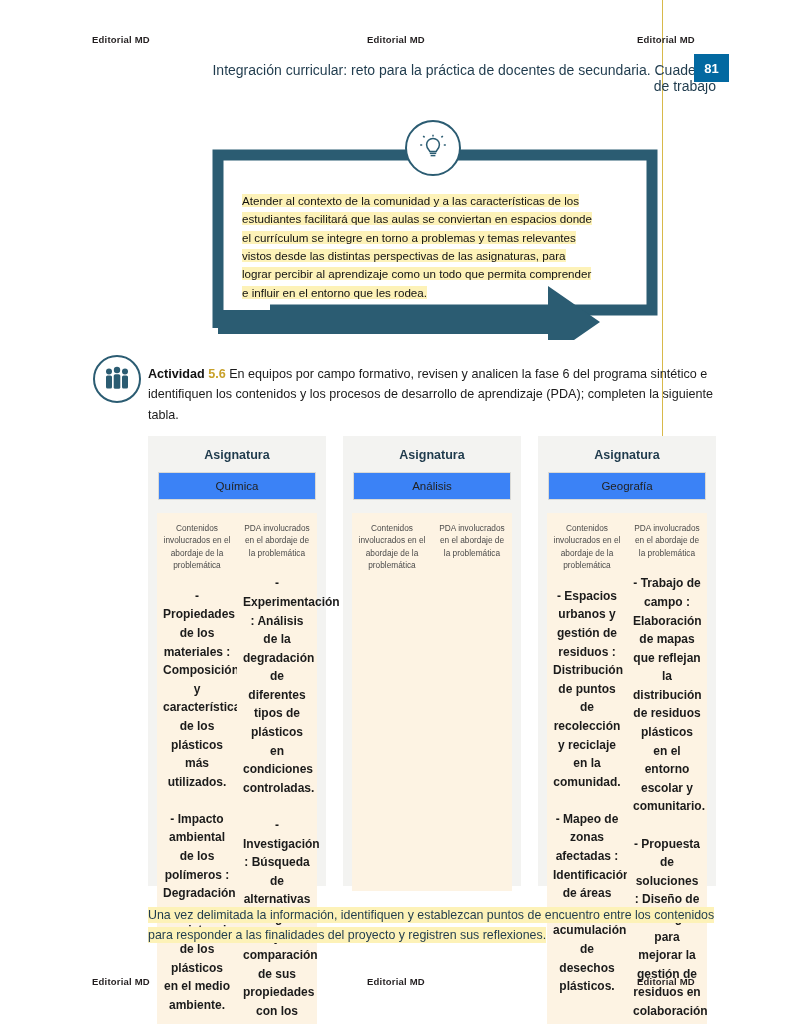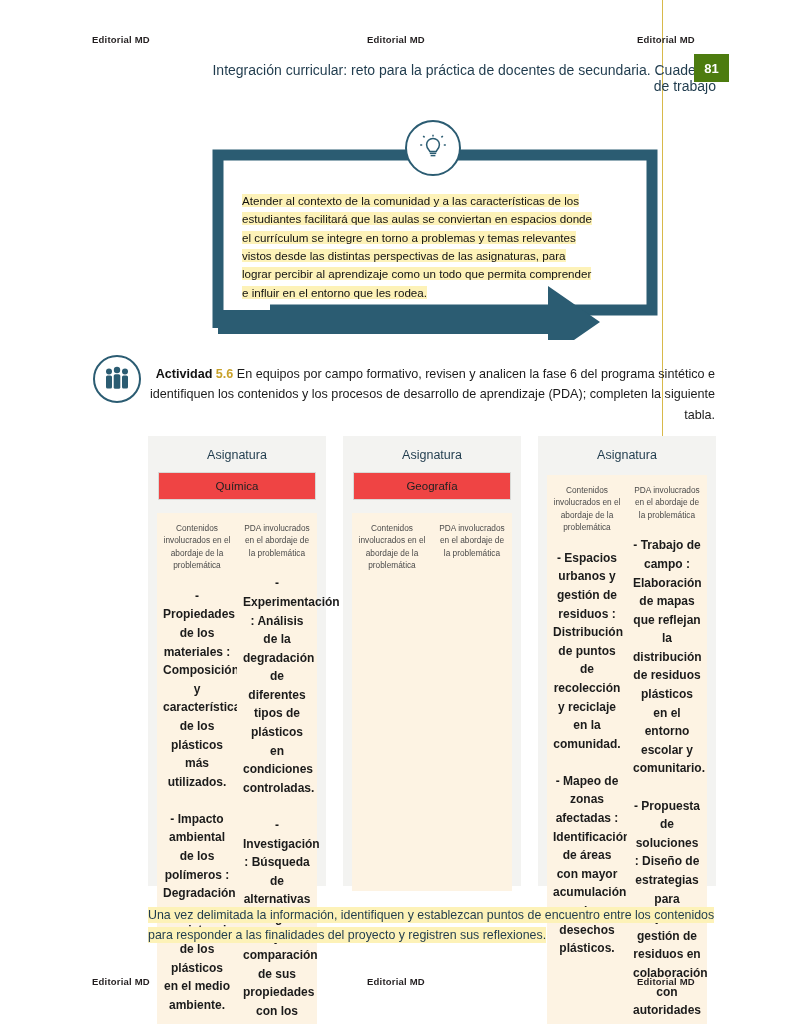--- a/index.html
+++ b/index.html
@@ -54,21 +54,21 @@
     font-size: 14px;
     color: #1f3b4d;
     font-weight: 500;
   }
   .folio-box {
     position: absolute;
     right: 0px;
     top: 54px;
     width: 35px;
     height: 28px;
-    background: #4d7c0f;
+    background: #0369a1;
     color: #ffffff;
     font-size: 13px;
     font-weight: bold;
     display: flex;
     align-items: center;
     justify-content: center;
   }
   
   .side-text {
     position: absolute;
@@ -136,21 +136,20 @@
     background: #fff;
   }
   .act-text {
     position: absolute;
     left: 148px;
     top: 364px;
     width: 567px;
     font-size: 12.6px;
     line-height: 1.62;
     color: #1b1b1b;
-    text-align: right;
   }
   .act-text b { color: #111; }
   .act-num { color: #c8a12a; font-weight: bold; }
 
   
   .table-area {
     position: absolute;
     left: 148px;
     top: 436px;
     width: 568px;
@@ -163,27 +162,27 @@
     height: 450px;
     background: #f3f3f1;
   }
   .col-a { left: 0px; }
   .col-b { left: 195px; }
   .col-c { left: 390px; }
   .subject-head {
     margin-top: 12px;
     text-align: center;
     font-size: 12.5px;
-    font-weight: normal;
+    font-weight: bold;
     color: #1f3b4d;
   }
   .subject-name {
     margin: 10px 10px 0 10px;
     height: 26px;
-    background: #ef4444;
+    background: #3b82f6;
     border: 1px solid #d9d9d6;
     display: flex;
     align-items: center;
     justify-content: center;
     font-size: 11.5px;
     color: #222;
   }
   .cells {
     display: flex;
     margin: 13px 9px 0 9px;
@@ -291,33 +290,34 @@
           <div class="cell-head">PDA involucrados en el abordaje de la problemática</div>
           <div class="cell-body">- Experimentación : Análisis de la degradación de diferentes tipos de plásticos en condiciones controladas.
 
 - Investigación : Búsqueda de alternativas biodegradables y comparación de sus propiedades con los plásticos convencionales.</div>
         </div>
       </div>
     </div>
 
     <div class="subject-col col-b">
       <div class="subject-head">Asignatura</div>
-      <div class="subject-name">Geografía</div>
+      <div class="subject-name">Análisis</div>
       <div class="cells">
         <div class="cell">
           <div class="cell-head">Contenidos involucrados en el abordaje de la problemática</div>
         </div>
         <div class="cell">
           <div class="cell-head">PDA involucrados en el abordaje de la problemática</div>
         </div>
       </div>
     </div>
 
     <div class="subject-col col-c">
       <div class="subject-head">Asignatura</div>
+      <div class="subject-name">Geografía</div>
       <div class="cells">
         <div class="cell">
           <div class="cell-head">Contenidos involucrados en el abordaje de la problemática</div>
           <div class="cell-body">- Espacios urbanos y gestión de residuos : Distribución de puntos de recolección y reciclaje en la comunidad.
 
 - Mapeo de zonas afectadas : Identificación de áreas con mayor acumulación de desechos plásticos.</div>
         </div>
         <div class="cell">
           <div class="cell-head">PDA involucrados en el abordaje de la problemática</div>
           <div class="cell-body">- Trabajo de campo : Elaboración de mapas que reflejan la distribución de residuos plásticos en el entorno escolar y comunitario.

